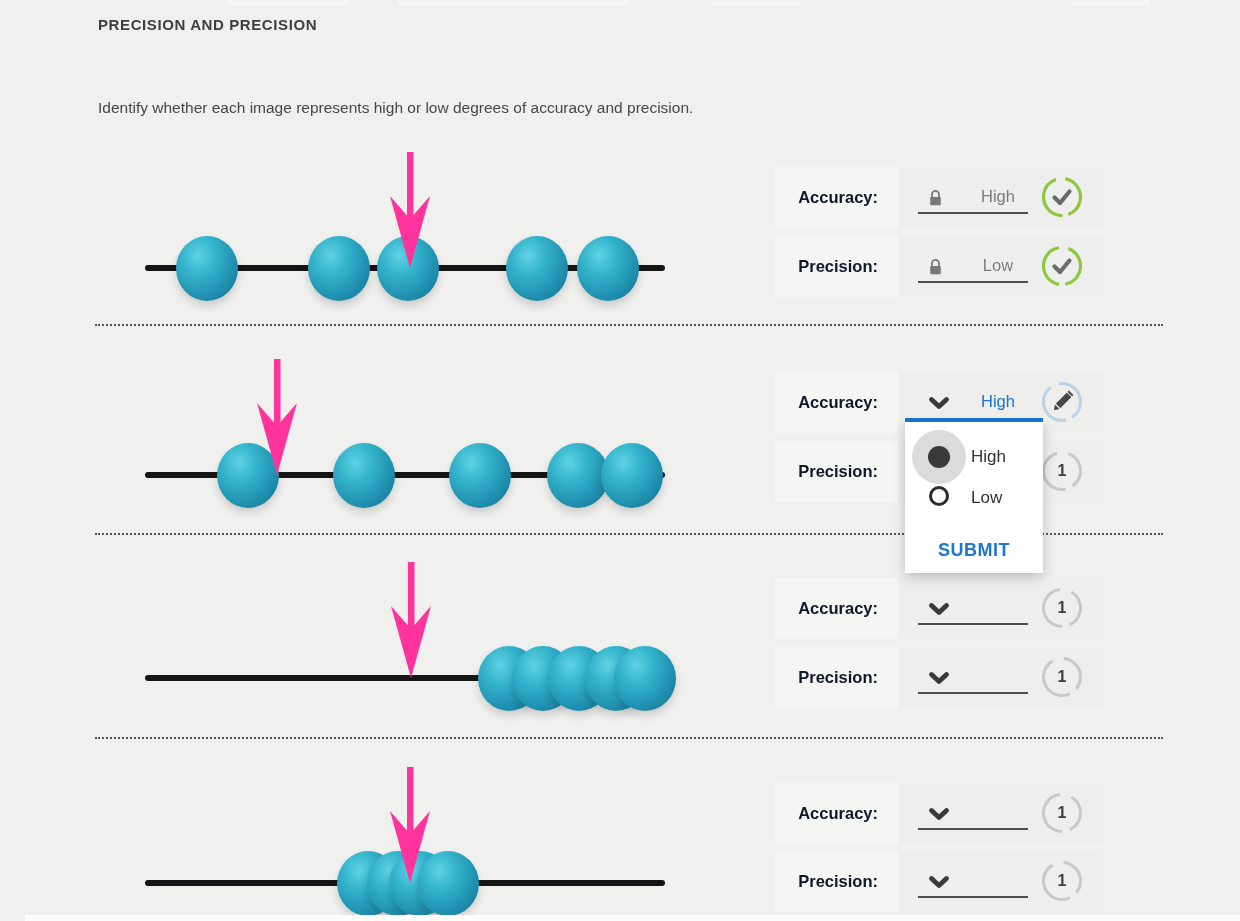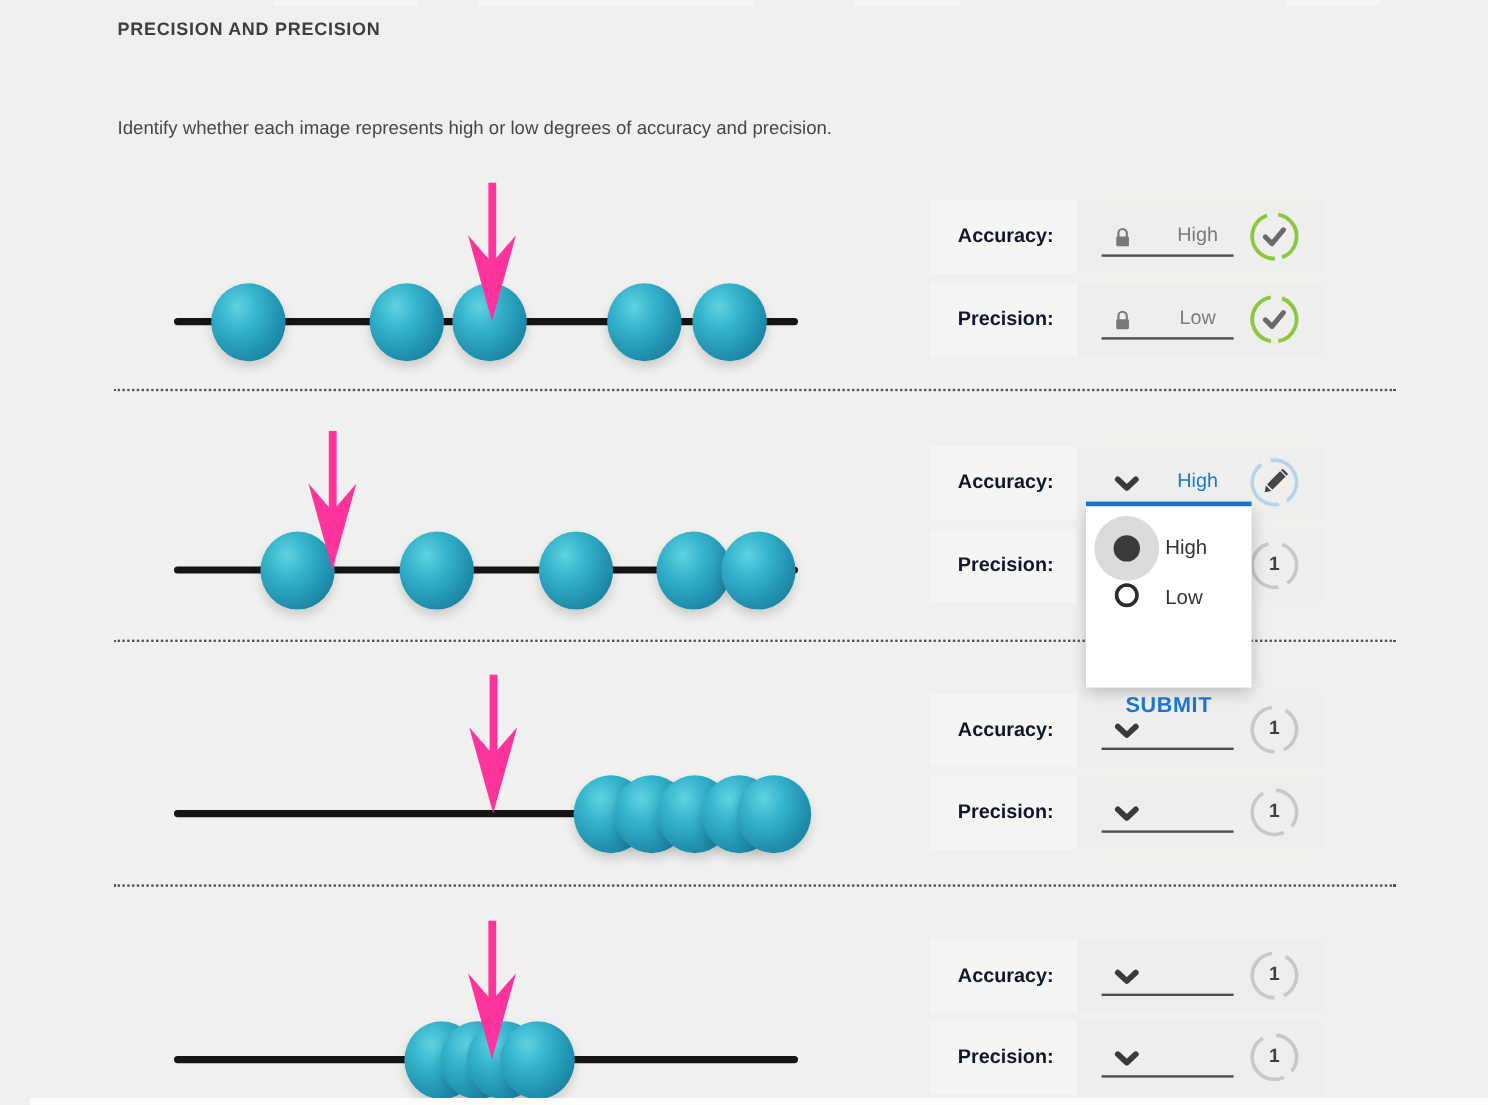--- a/index.html
+++ b/index.html
@@ -44,21 +44,21 @@
   .popup{position:absolute;left:905px;top:418px;width:138px;z-index:50;}
   .popup-bar{height:4px;background:#1b75d2;}
   .popup-body{position:relative;background:#ffffff;height:151px;box-shadow:0 4px 12px rgba(0,0,0,0.22);}
   .opt{position:absolute;left:0;width:100%;cursor:pointer;}
   .halo{position:absolute;left:7px;top:0;width:54px;height:54px;border-radius:50%;background:#dbdbdb;}
   .dot{position:absolute;left:23px;top:16px;width:22px;height:22px;border-radius:50%;background:#3a3a3a;}
   .radio-o{position:absolute;left:24px;top:2px;width:20px;height:20px;border:3.5px solid #2b2b2b;
            border-radius:50%;background:#fff;box-sizing:border-box;}
   .opt-label{position:absolute;left:66px;font-size:17px;color:#333;line-height:20px;}
   .submit{position:absolute;left:0;width:100%;top:118px;text-align:center;font-size:18px;
-          font-weight:bold;color:#1b75d2;letter-spacing:0.5px;cursor:pointer;margin-top:37px;}
+          font-weight:bold;color:#1b75d2;letter-spacing:0.5px;cursor:pointer;}
 
   .bottom-strip{position:absolute;left:25px;top:915px;width:1215px;height:6px;background:#fcfcfb;z-index:60;}
 </style>
 </head>
 <body>
 
 <div class="page">
 
   <div class="top-box" style="left:228px;width:120px;"></div>
   <div class="top-box" style="left:398px;width:230px;"></div>

